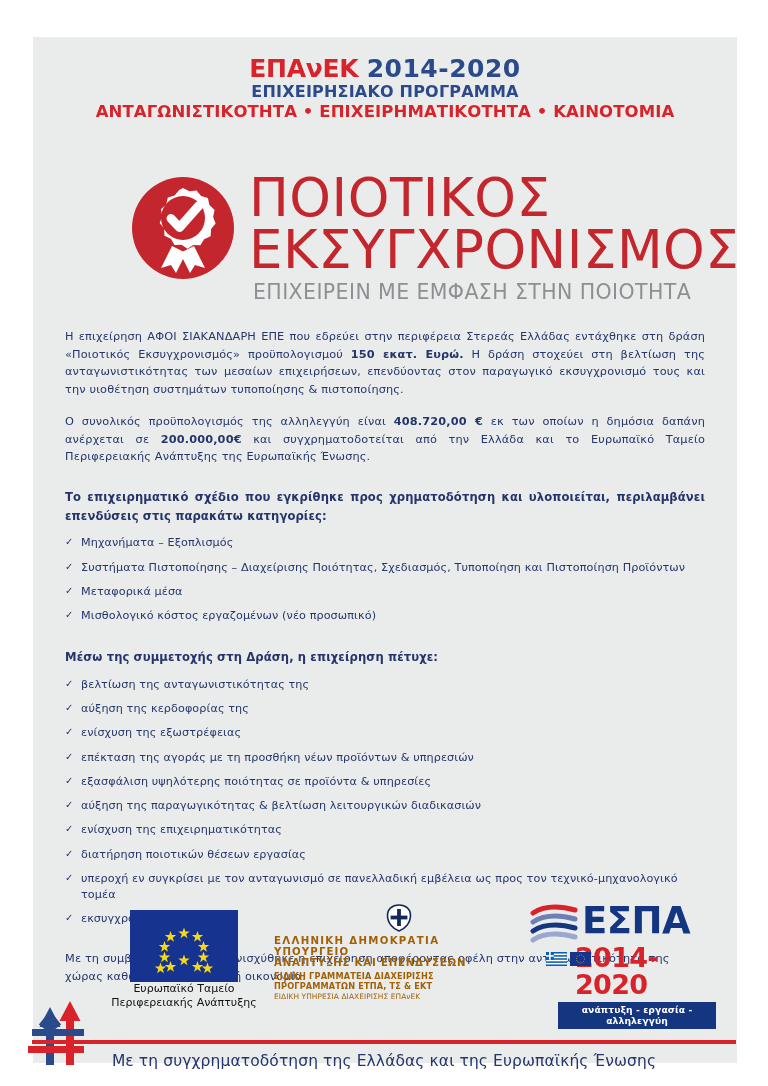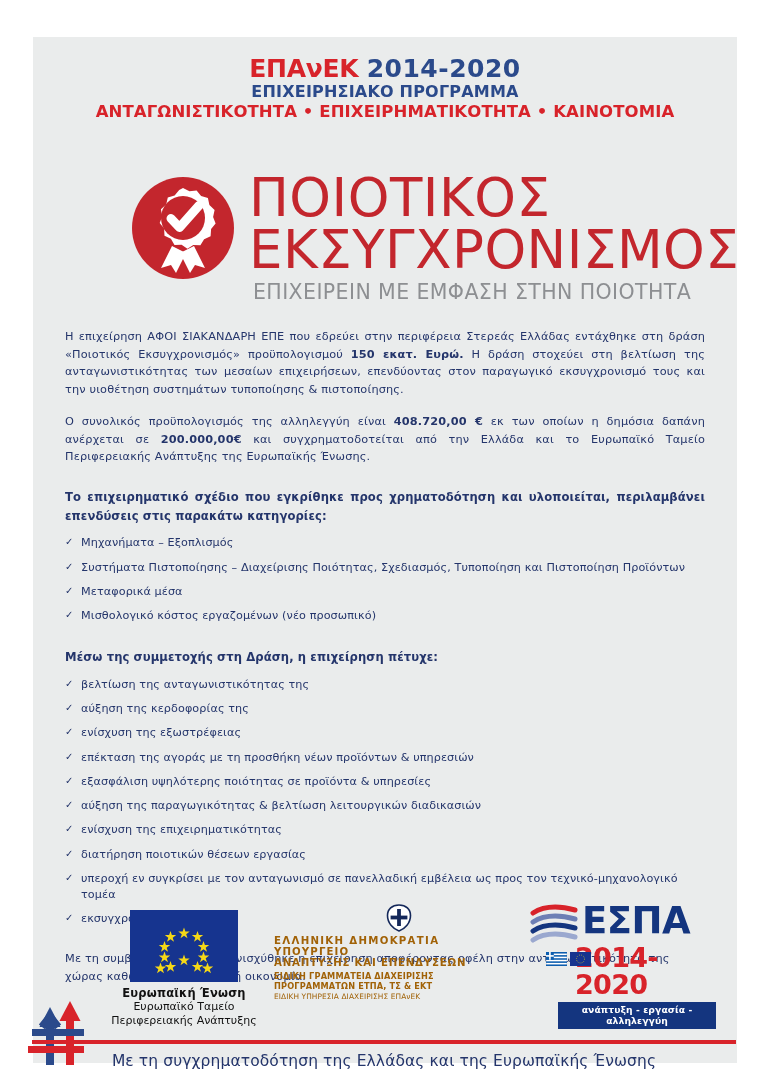--- a/index.html
+++ b/index.html
@@ -340,21 +340,20 @@
         <polygon points="34.5,31 35.9,35.1 40.2,35.1 36.7,37.7 38,41.8 34.5,39.3 31,41.8 32.3,37.7 28.8,35.1 33.1,35.1"></polygon>
         <polygon points="73.5,31 74.9,35.1 79.2,35.1 75.7,37.7 77,41.8 73.5,39.3 70,41.8 71.3,37.7 67.8,35.1 72.1,35.1"></polygon>
         <polygon points="34.5,41.5 35.9,45.6 40.2,45.6 36.7,48.2 38,52.3 34.5,49.8 31,52.3 32.3,48.2 28.8,45.6 33.1,45.6"></polygon>
         <polygon points="73.5,41.5 74.9,45.6 79.2,45.6 75.7,48.2 77,52.3 73.5,49.8 70,52.3 71.3,48.2 67.8,45.6 72.1,45.6"></polygon>
         <polygon points="40.5,51 41.9,55.1 46.2,55.1 42.7,57.7 44,61.8 40.5,59.3 37,61.8 38.3,57.7 34.8,55.1 39.1,55.1"></polygon>
         <polygon points="67.5,51 68.9,55.1 73.2,55.1 69.7,57.7 71,61.8 67.5,59.3 64,61.8 65.3,57.7 61.8,55.1 66.1,55.1"></polygon>
         <polygon points="30.5,52.5 31.9,56.6 36.2,56.6 32.7,59.2 34,63.3 30.5,60.8 27,63.3 28.3,59.2 24.8,56.6 29.1,56.6"></polygon>
         <polygon points="77.5,52.5 78.9,56.6 83.2,56.6 79.7,59.2 81,63.3 77.5,60.8 74,63.3 75.3,59.2 71.8,56.6 76.1,56.6"></polygon>
       </g>
     </svg>
-    <div class="eu-cap1">Ευρωπαϊκή Ένωση</div>
     <div class="eu-cap2">Ευρωπαϊκό Ταμείο</div>
     <div class="eu-cap2">Περιφερειακής Ανάπτυξης</div>
   </div>
 
   <div class="logo-gov">
     <svg class="gov-crest" width="26" height="28" viewBox="0 0 26 28">
       <path d="M13 1 C6 1 1.5 5 1.5 11.5 C1.5 19 7 25 13 27 C19 25 24.5 19 24.5 11.5 C24.5 5 20 1 13 1 Z" fill="#ffffff" stroke="#14285a" stroke-width="1.6"></path>
       <rect x="11.1" y="5" width="3.8" height="17" fill="#14285a"></rect>
       <rect x="4.6" y="11.6" width="16.8" height="3.8" fill="#14285a"></rect>
     </svg>

